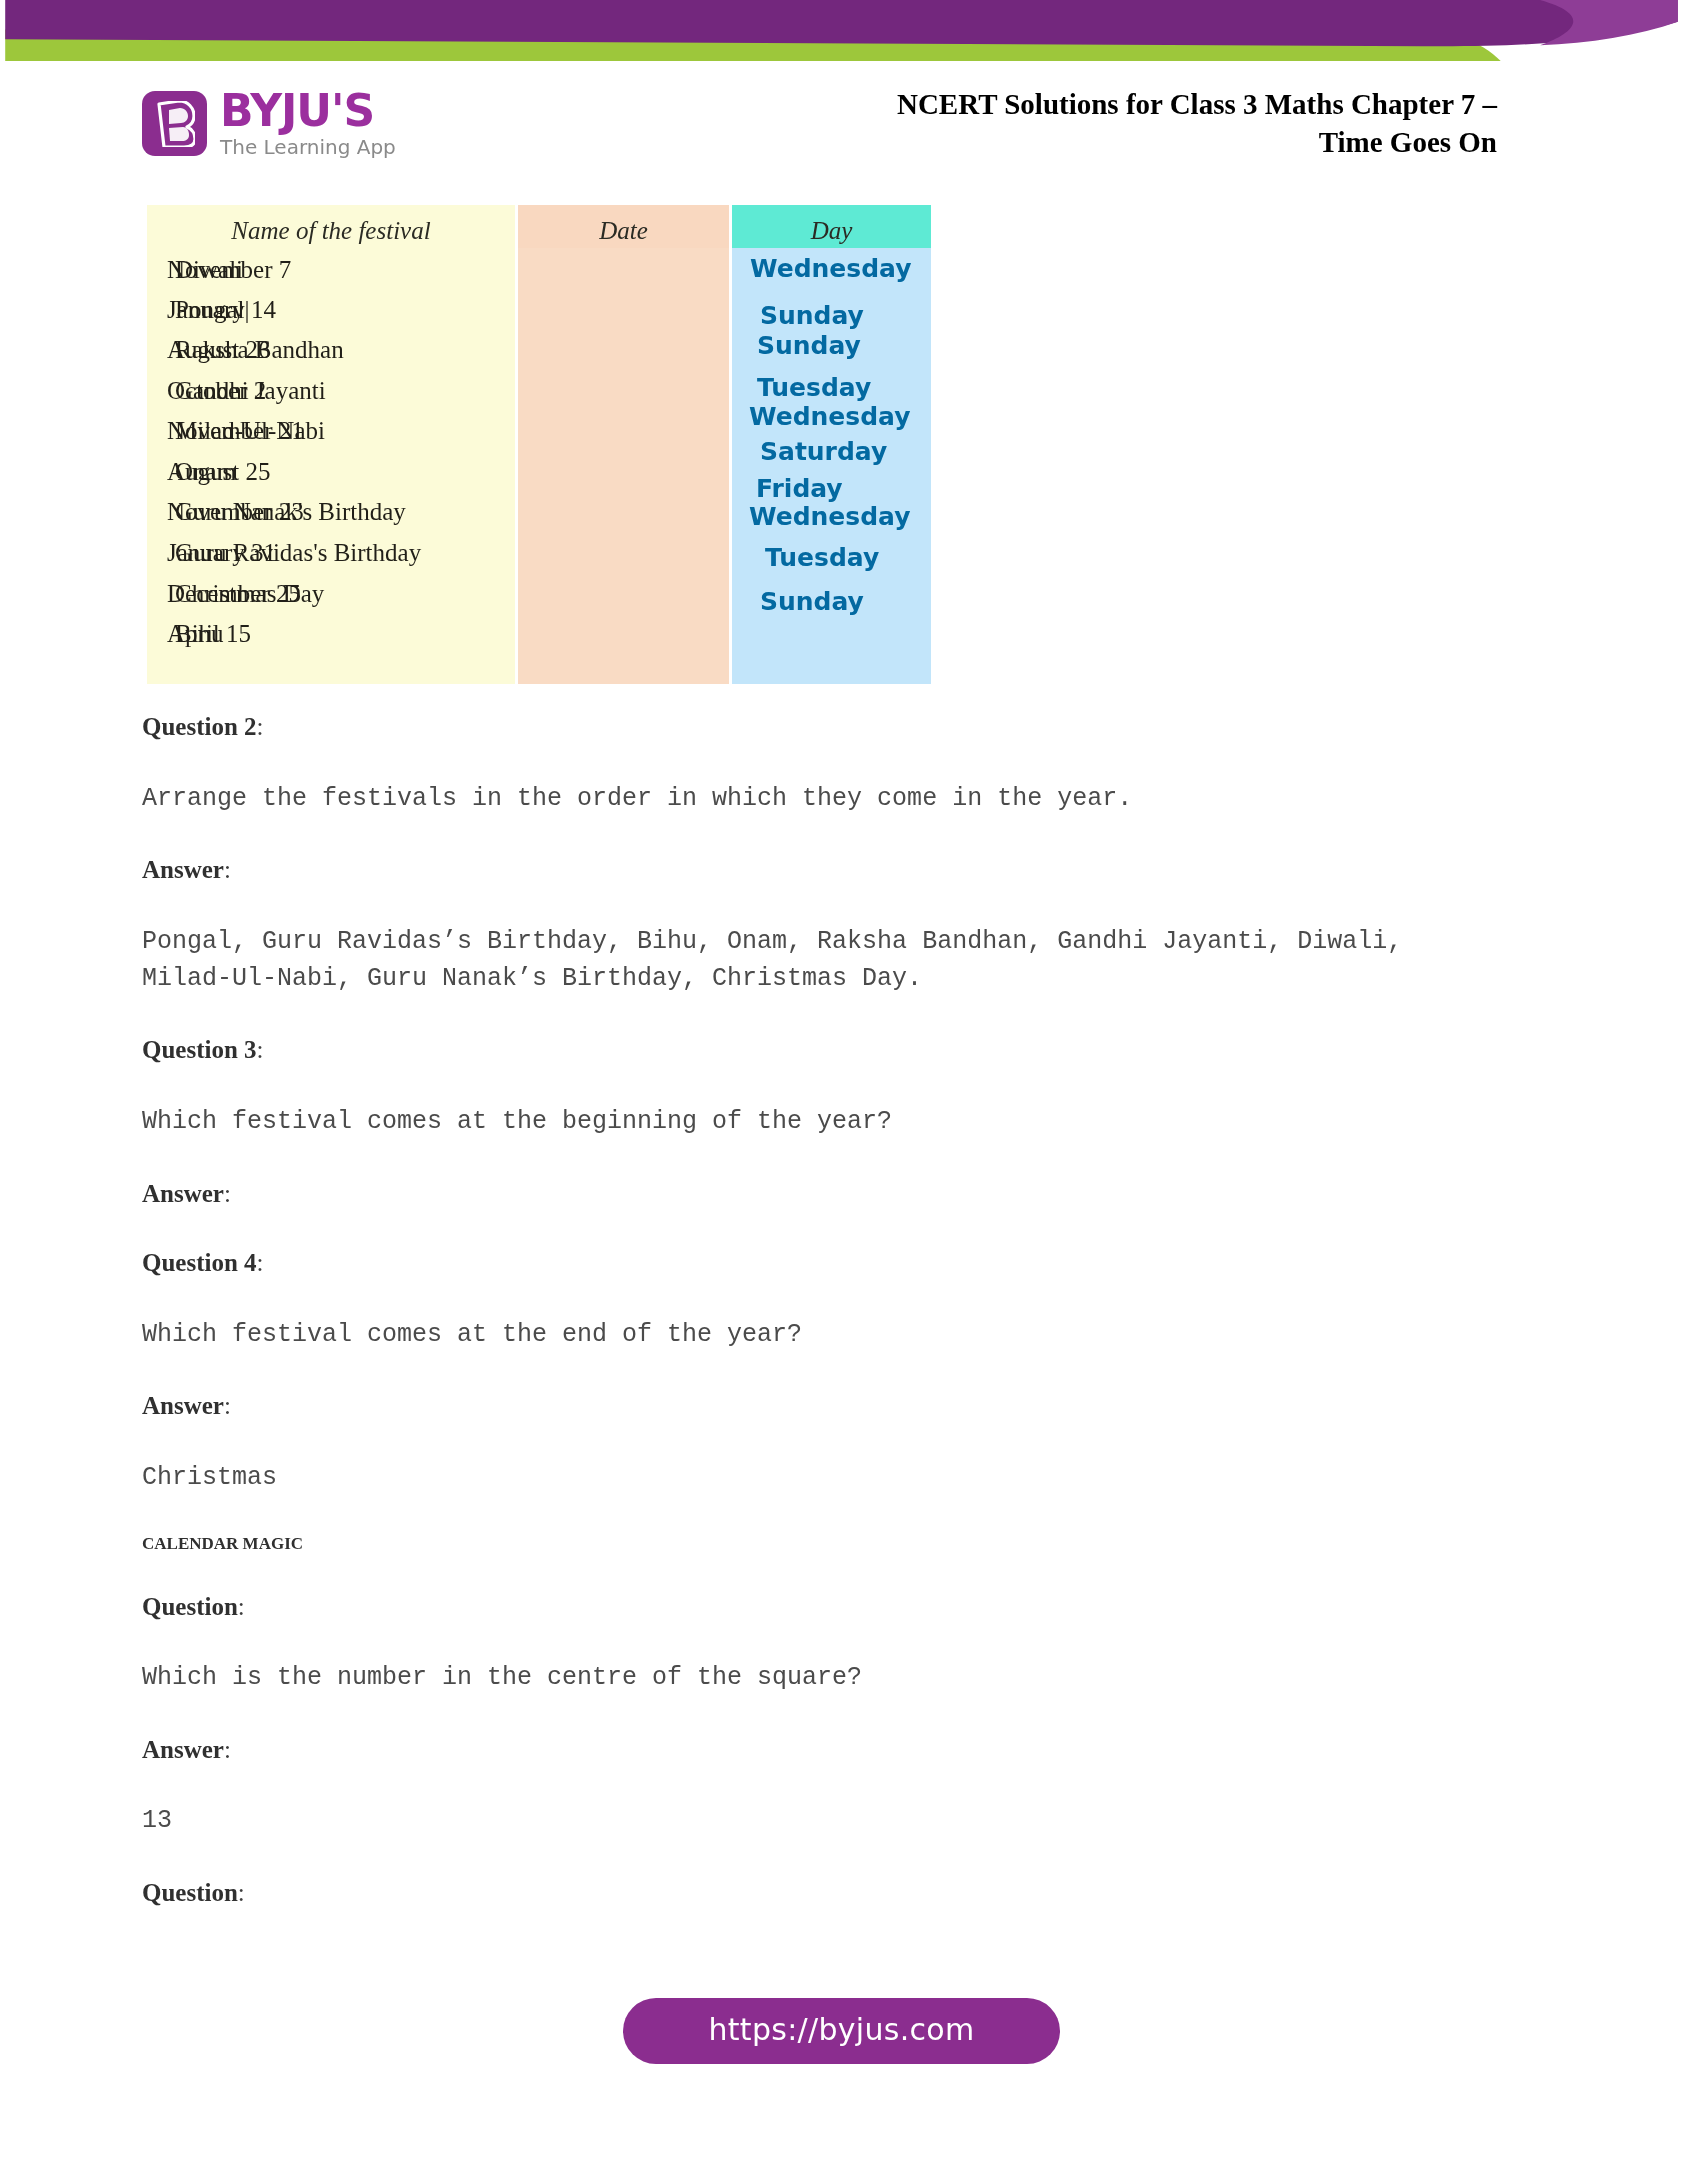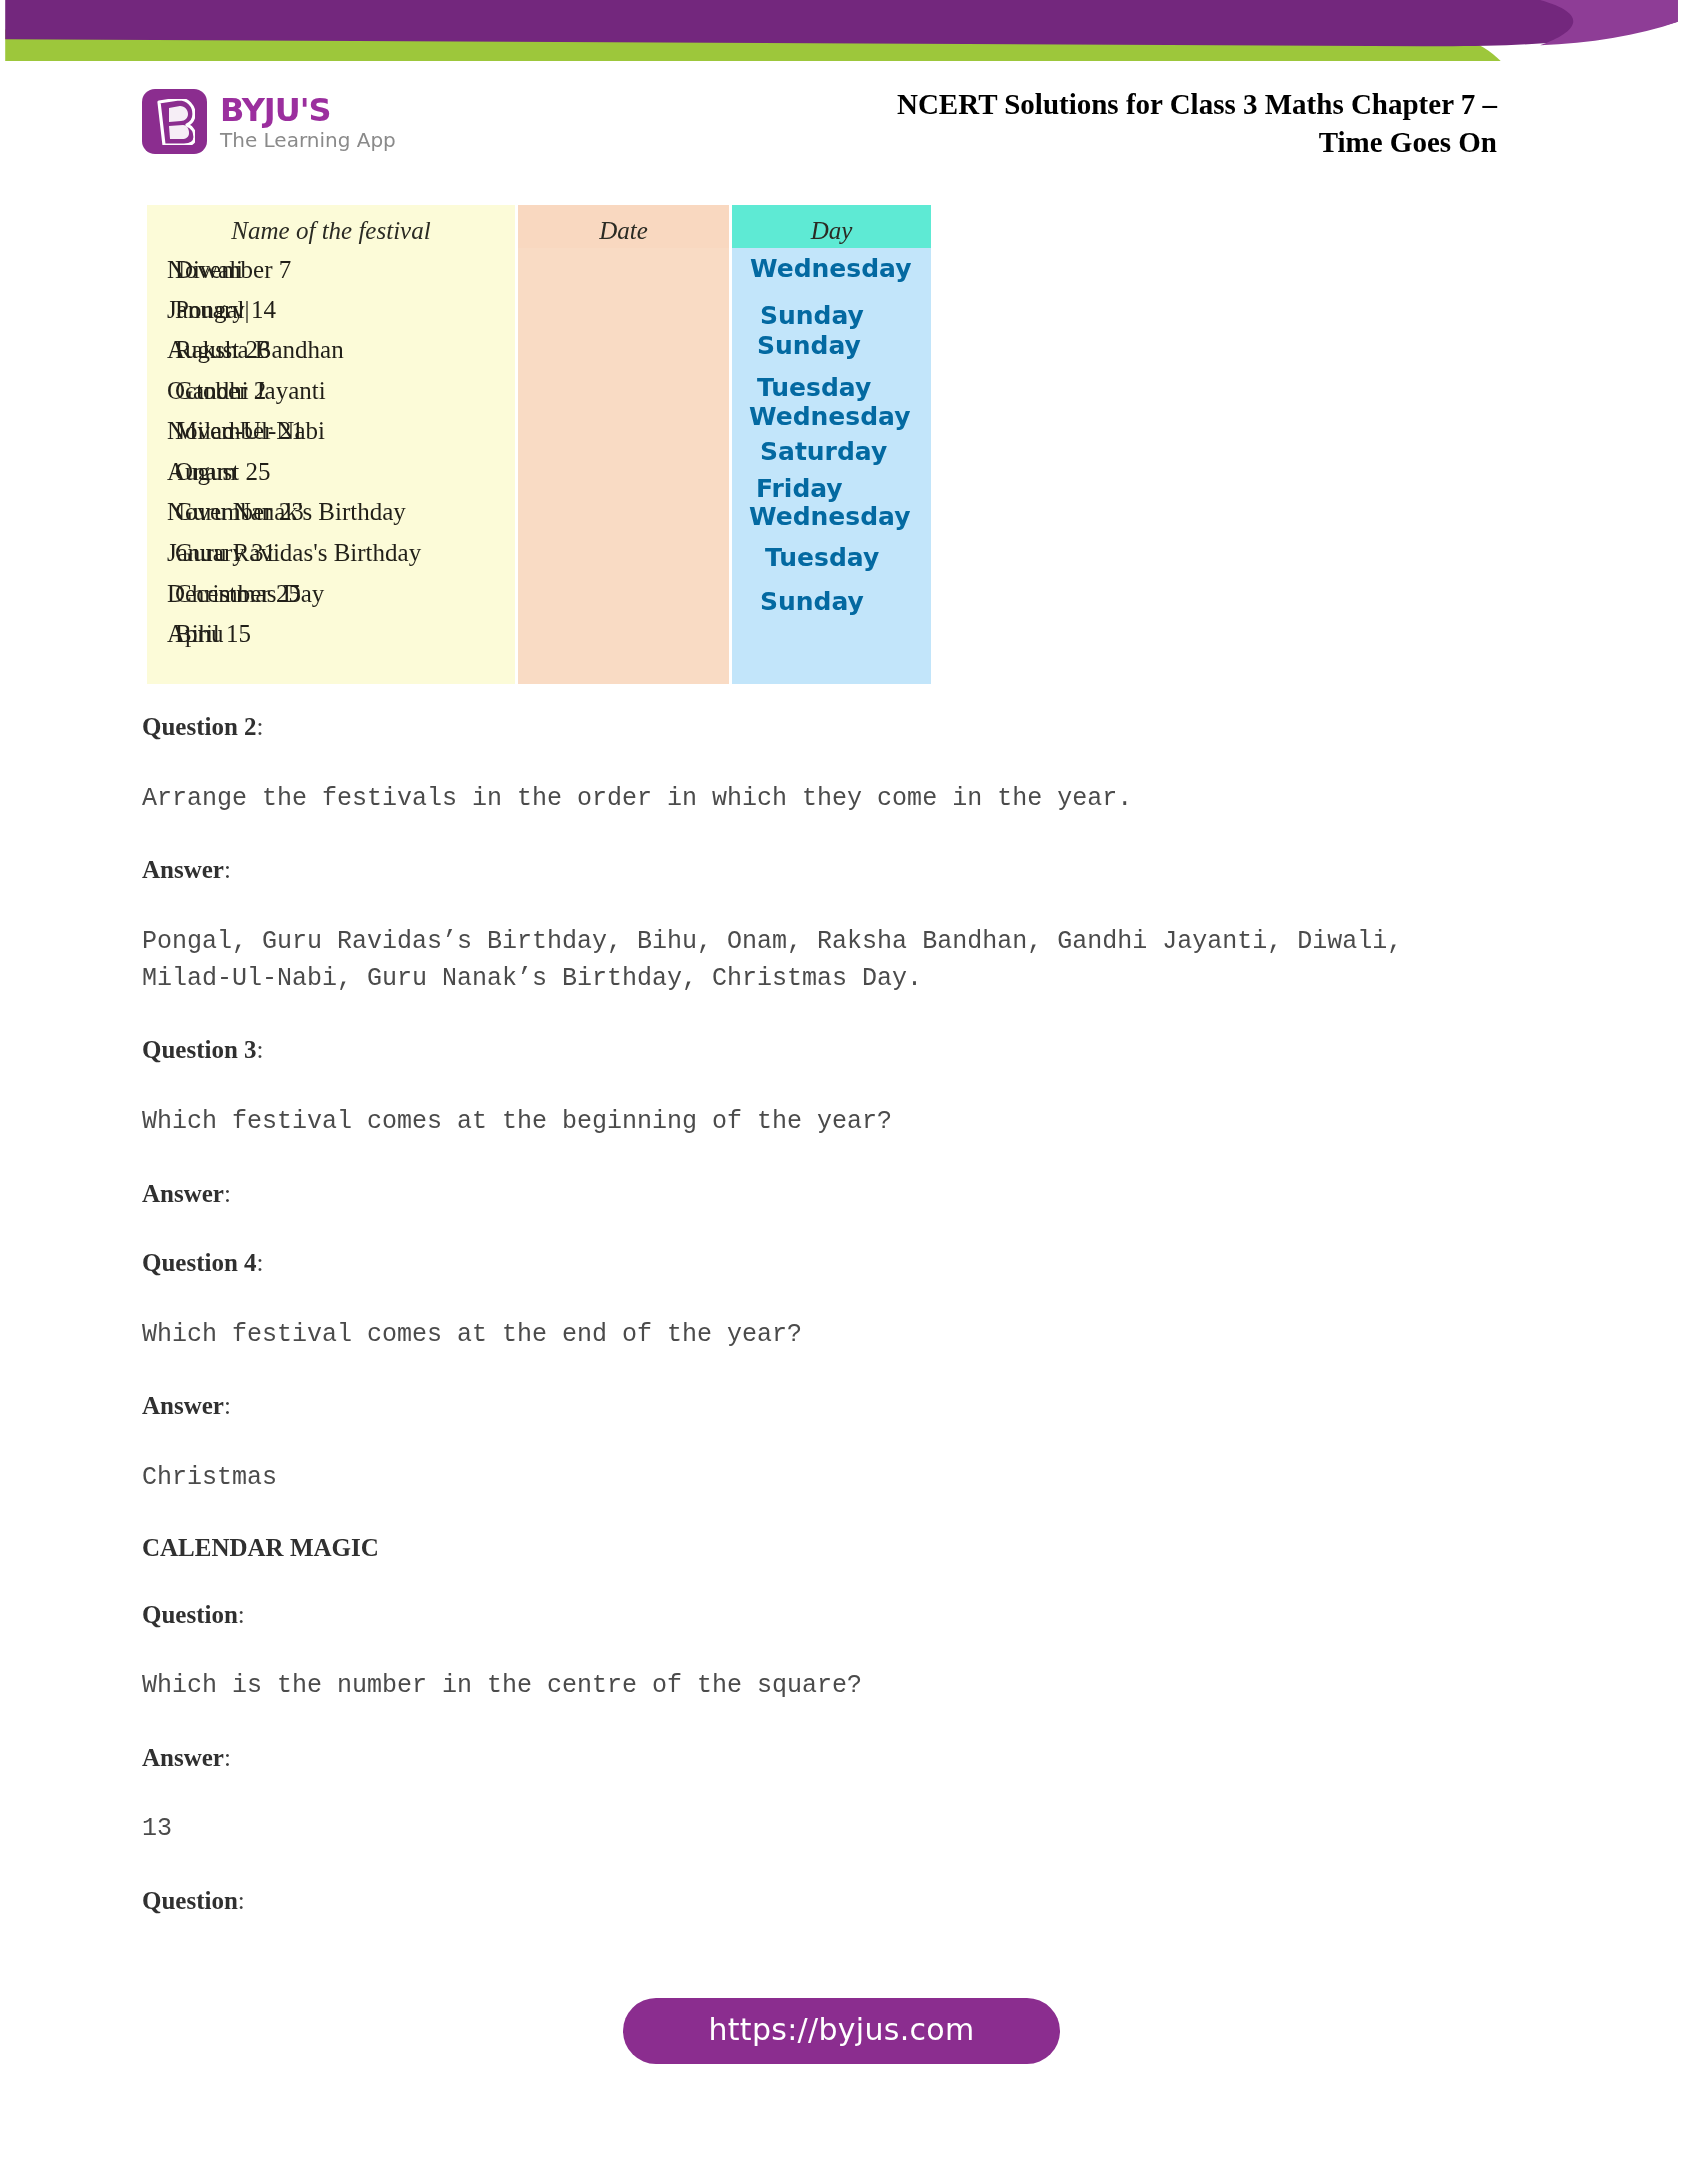--- a/index.html
+++ b/index.html
@@ -28,21 +28,21 @@
   }
   .logo-mark {
     width: 65px; height: 65px; border-radius: 13px;
     background: #8b2d8f;
     position: relative; flex: 0 0 auto;
   }
   .logo-mark svg { position: absolute; left: 13px; top: 10px; }
   .logo-text { margin-left: 13px; line-height: 1; }
   .logo-byjus {
     font-family: "DejaVu Sans", sans-serif;
-    font-weight: bold; font-size: 32px; color: #9b2f9e;
+    font-weight: bold; font-size: 44px; color: #9b2f9e;
     letter-spacing: -1px; display: block;
   }
   .logo-tag {
     font-family: "DejaVu Sans", sans-serif;
     font-size: 20px; color: #8a8a8a; display: block;
     margin-top: 4px; letter-spacing: 0px;
   }
   .doc-title {
     position: absolute; right: 186px; top: 8px;
     text-align: right;
@@ -96,21 +96,21 @@
     font-family: "Liberation Serif", serif;
     font-size: 25px; color: #3f3f3f; line-height: 1.3;
   }
   .q-head b { font-weight: bold; color: #303030; }
   .para {
     font-family: Liberation Mono, monospace;
     font-size: 25px; color: #4b4b4b; line-height: 1.47;
   }
   .sec-head {
     font-family: "Liberation Serif", serif;
-    font-weight: bold; font-size: 25px; color: #303030;
+    font-weight: bold; font-size: 17px; color: #303030;
   }
 
   
   .footer { position: absolute; left: 0; top: 1998px; width: 1683px; text-align: center; }
   .url-pill {
     display: inline-block;
     background: #8b2d8f;
     color: #ffffff;
     font-family: "DejaVu Sans", sans-serif;
     font-size: 30px;

